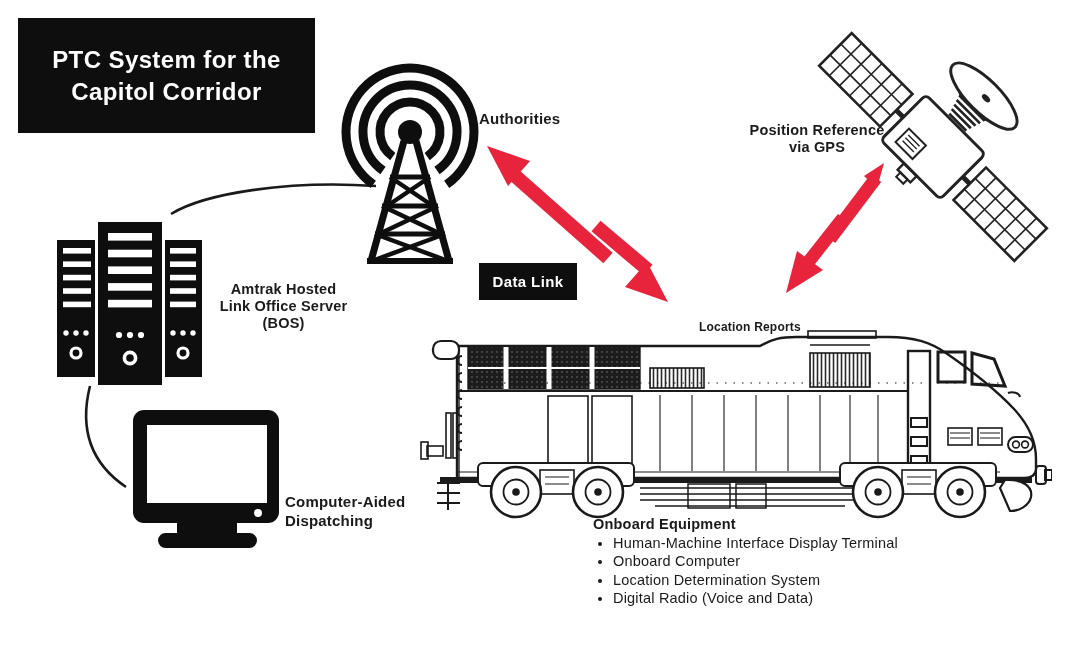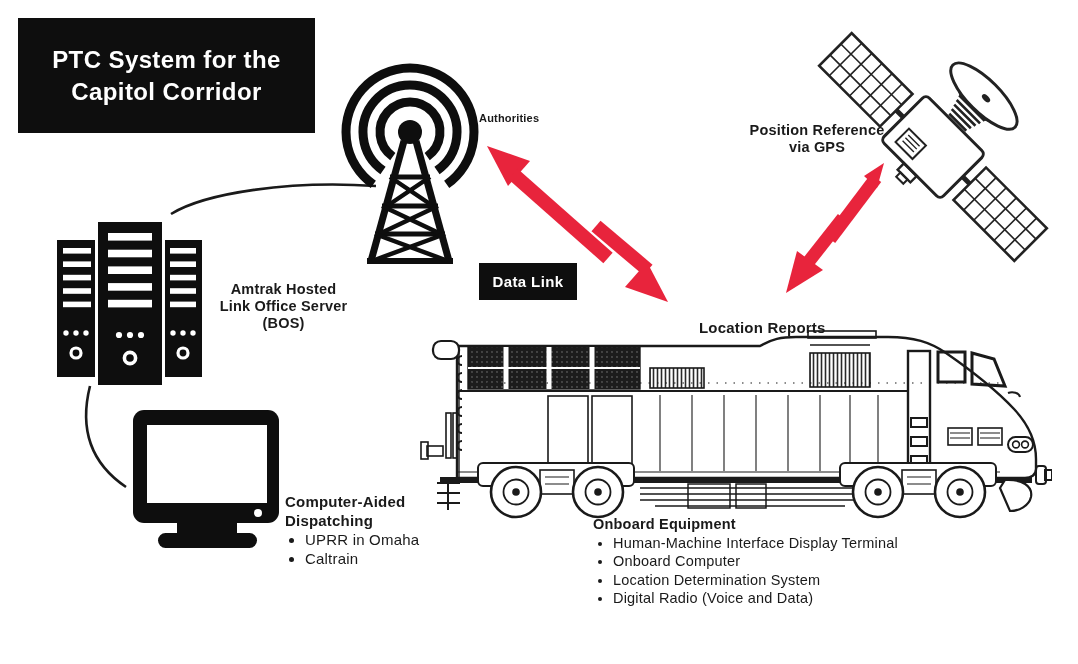--- a/index.html
+++ b/index.html
@@ -16,25 +16,25 @@
   .title-box{
     left:18px;top:18px;width:297px;height:115px;
     display:flex;flex-direction:column;justify-content:center;
     font-size:24px;line-height:32px;
   }
   .datalink-box{
     left:479px;top:263px;width:98px;height:37px;
     display:flex;align-items:center;justify-content:center;
     font-size:15px;
   }
-  .lbl{font-weight:700;font-size:11px;letter-spacing:.2px;line-height:17px;}
+  .lbl{font-weight:700;font-size:15px;letter-spacing:.2px;line-height:17px;}
   .lbl-authorities{left:479px;top:110px;}
   .lbl-gps{left:736px;top:122px;width:162px;text-align:center;font-size:14.5px;}
   .lbl-bos{left:201px;top:281px;width:165px;text-align:center;font-size:14.5px;}
-  .lbl-location{left:699px;top:319px;font-size:15px;}
+  .lbl-location{left:699px;top:319px;font-size:12px;}
   .lbl-cad{left:285px;top:492px;font-size:15px;line-height:19px;}
   .lbl-onboard{left:593px;top:515px;font-size:14.5px;line-height:18.5px;}
   .bullets{list-style:disc;margin:0;padding:0 0 0 20px;font-weight:400;}
   .bullets li{line-height:inherit;}
   .ink{stroke:#1a1a1a;fill:none;}
 </style>
 </head>
 <body>
 
 <div id="stage">
@@ -282,24 +282,20 @@
 
   <div class="abs blackbox datalink-box" style="background: rgb(14, 14, 14); text-align: center;">
     <span>Data Link</span>
   </div>
 
   <div class="abs lbl lbl-location">Location Reports</div>
 
   <div class="abs lbl lbl-cad">
     <div>Computer-Aided</div>
     <div>Dispatching</div>
-    <ul class="bullets">
-      <li>UPRR in Omaha</li>
-      <li>Caltrain</li>
-    </ul>
   </div>
 
   <div class="abs lbl lbl-onboard">
     <div>Onboard Equipment</div>
     <ul class="bullets">
       <li>Human-Machine Interface Display Terminal</li>
       <li>Onboard Computer</li>
       <li>Location Determination System</li>
       <li>Digital Radio (Voice and Data)</li>
     </ul>

